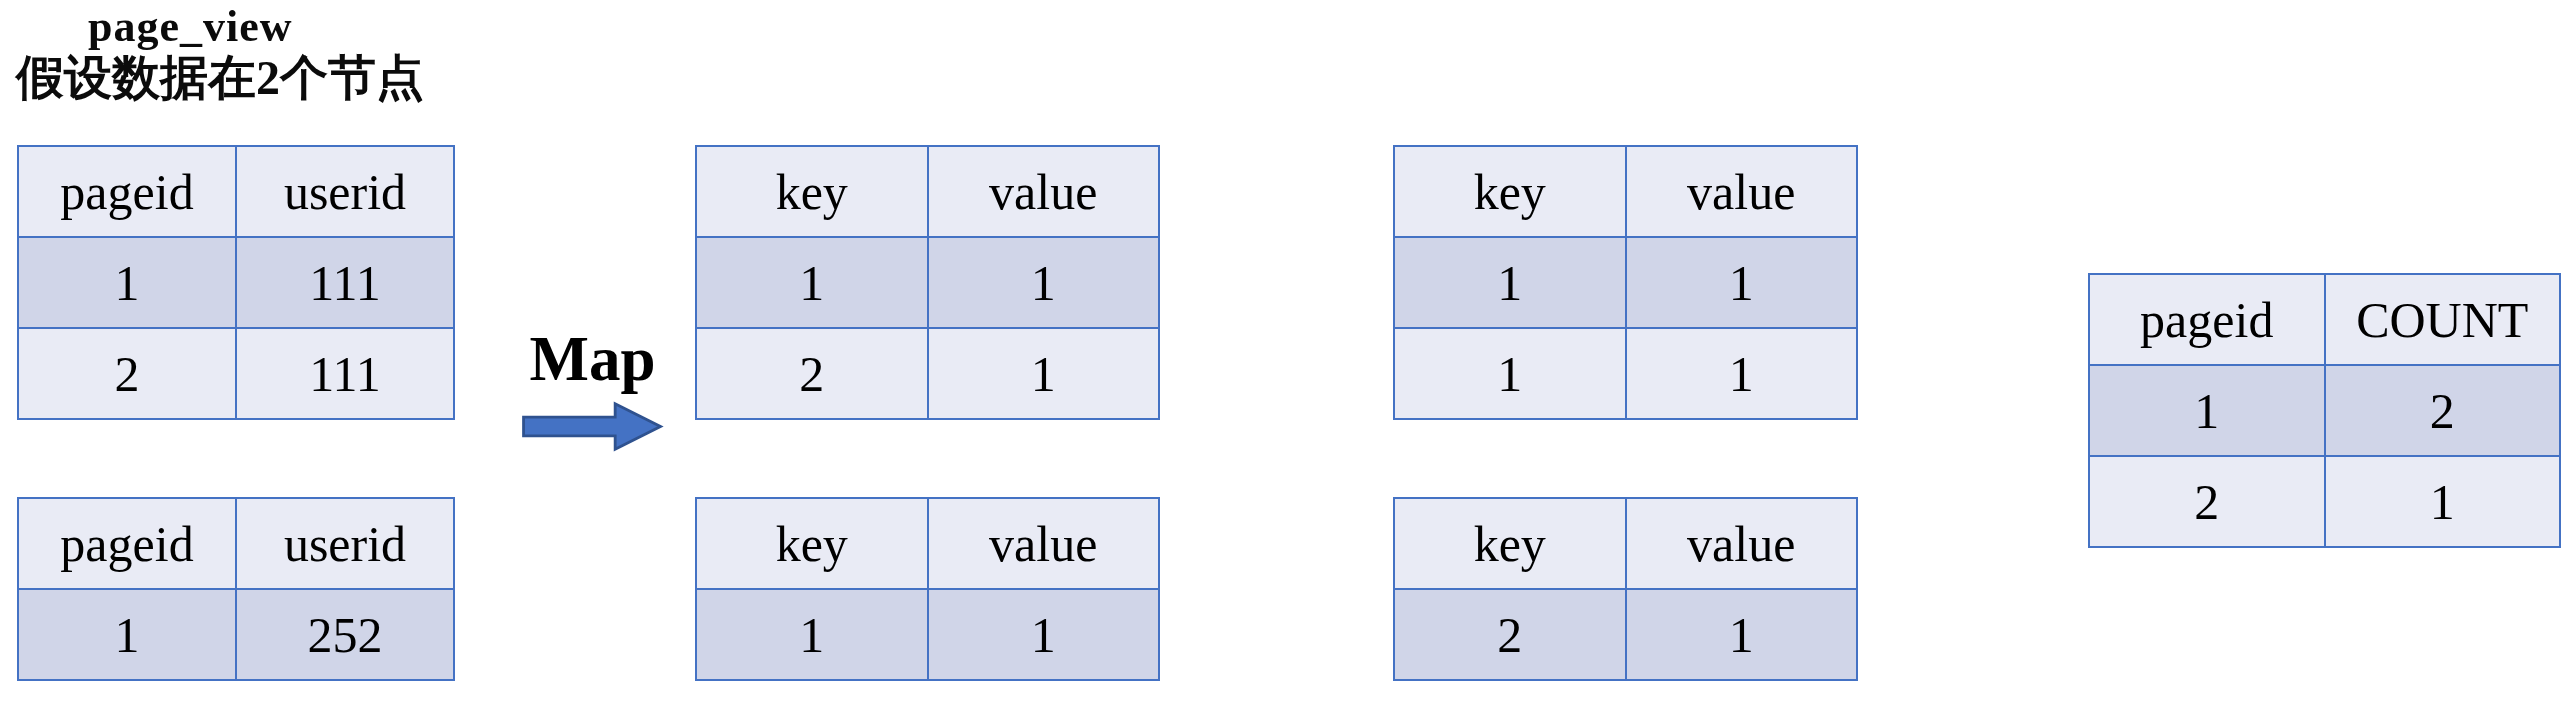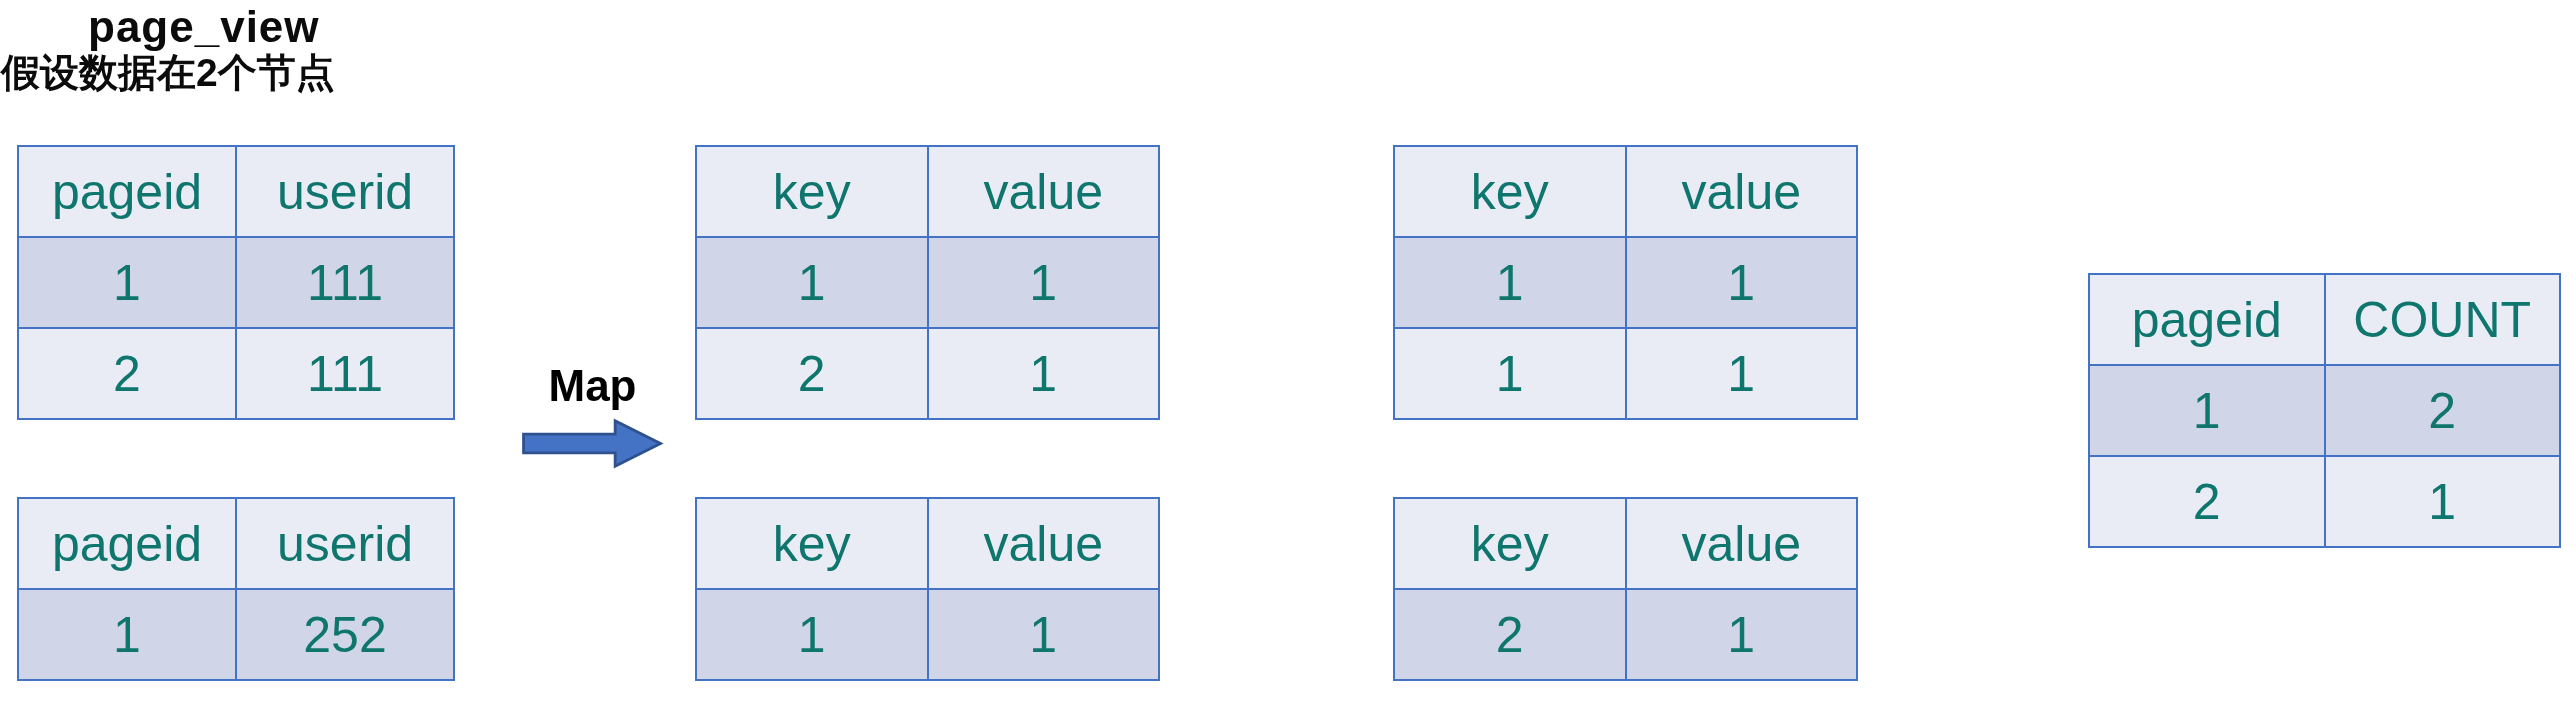--- a/index.html
+++ b/index.html
@@ -1,48 +1,48 @@
 <!DOCTYPE html>
 <html><head>
 <meta charset="utf-8">
 <style>
   html,body{margin:0;padding:0;background:#ffffff;}
   body{
     width:2576px;height:701px;position:relative;overflow:hidden;
     font-family:"Liberation Sans","DejaVu Sans",sans-serif;
     color:#0b0b0b;
   }
-  .canvas{position:absolute;left:0;top:0;width:2212px;height:701px;}
+  .canvas{position:absolute;left:0;top:0;width:2212px;height:701px;font-family:Liberation Serif, serif;}
 
   
   .title{position:absolute;left:0;top:1.9px;font-weight:700;line-height:1.12;}
   .title .l1{font-size:44px;padding-left:88px;letter-spacing:1px;}
-  .title .l2{font-size:39px;padding-left:1px;}
+  .title .l2{font-size:48px;padding-left:16px;}
 
   
   table.tbl{
     position:absolute;border-collapse:collapse;table-layout:fixed;
     background:#E9EBF5;
   }
   table.tbl th, table.tbl td{
     border:2.9px solid #4472C4;
     text-align:center;vertical-align:middle;
-    font-size:50px;font-weight:400;color:#0f766e;
+    font-size:50px;font-weight:400;color:#000000;
     padding:0;
   }
   table.tbl tr{height:91px;}
   table.tbl .light th, table.tbl .light td{background:#E9EBF5;}
   table.tbl .dark td{background:#D0D5E8;}
 
   
   .arrow-group{
     position:absolute;display:flex;flex-direction:column;
     align-items:center;gap:9.5px;
   }
-  .arrow-label{font-size:44px;font-weight:700;line-height:1;color:#000;margin-top:36px;}
+  .arrow-label{font-size:63px;font-weight:700;line-height:1;color:#000;}
   .arrow-svg{display:block;}
 </style>
 </head>
 <body>
 
 <div class="canvas">
 
   <div class="title">
     <div class="l1">page_view</div>
     <div class="l2">假设数据在2个节点</div>

